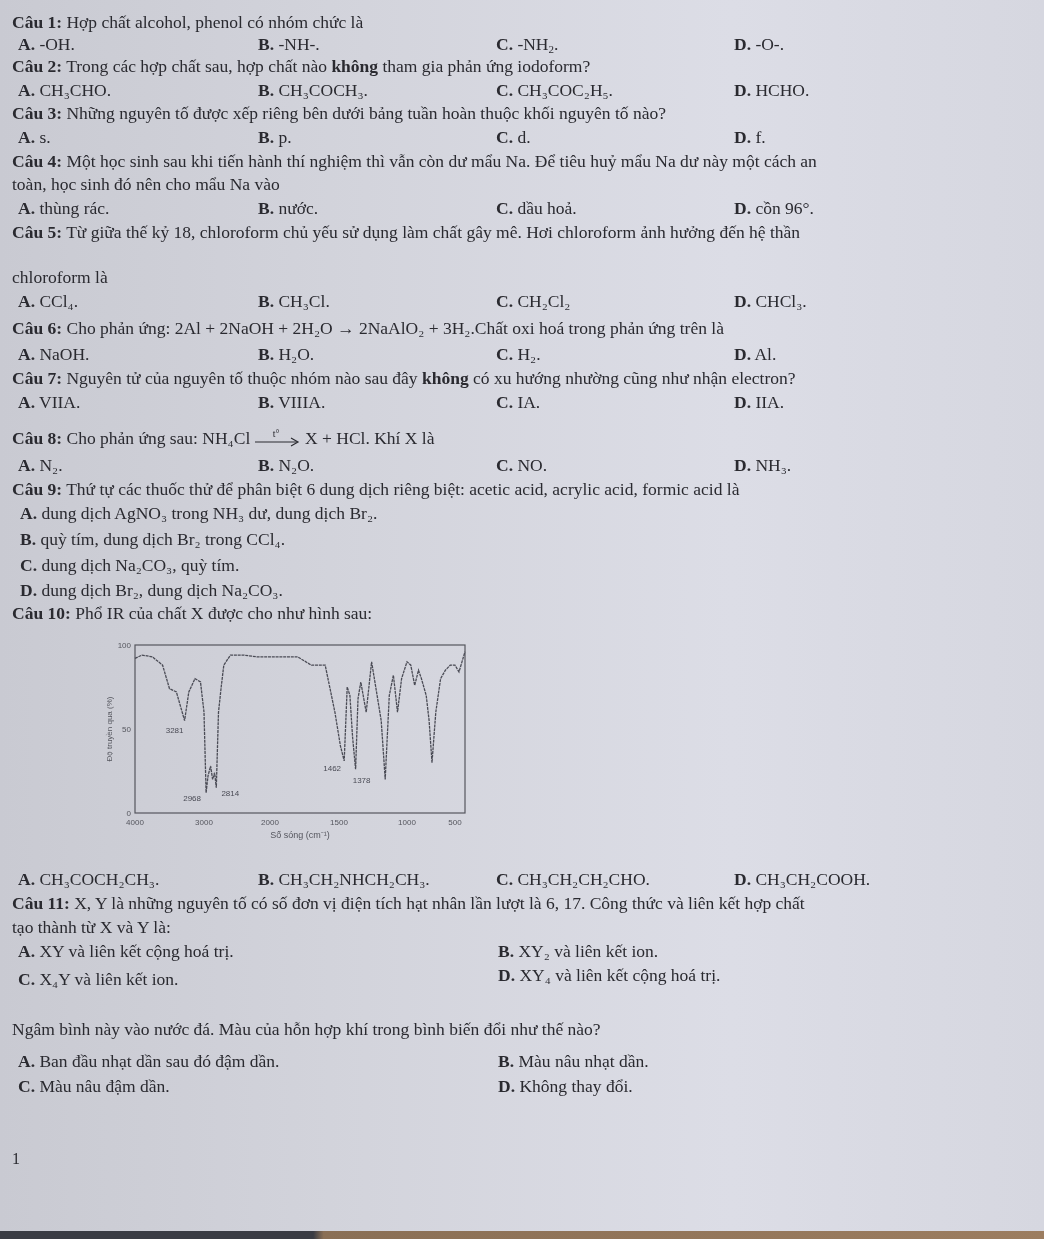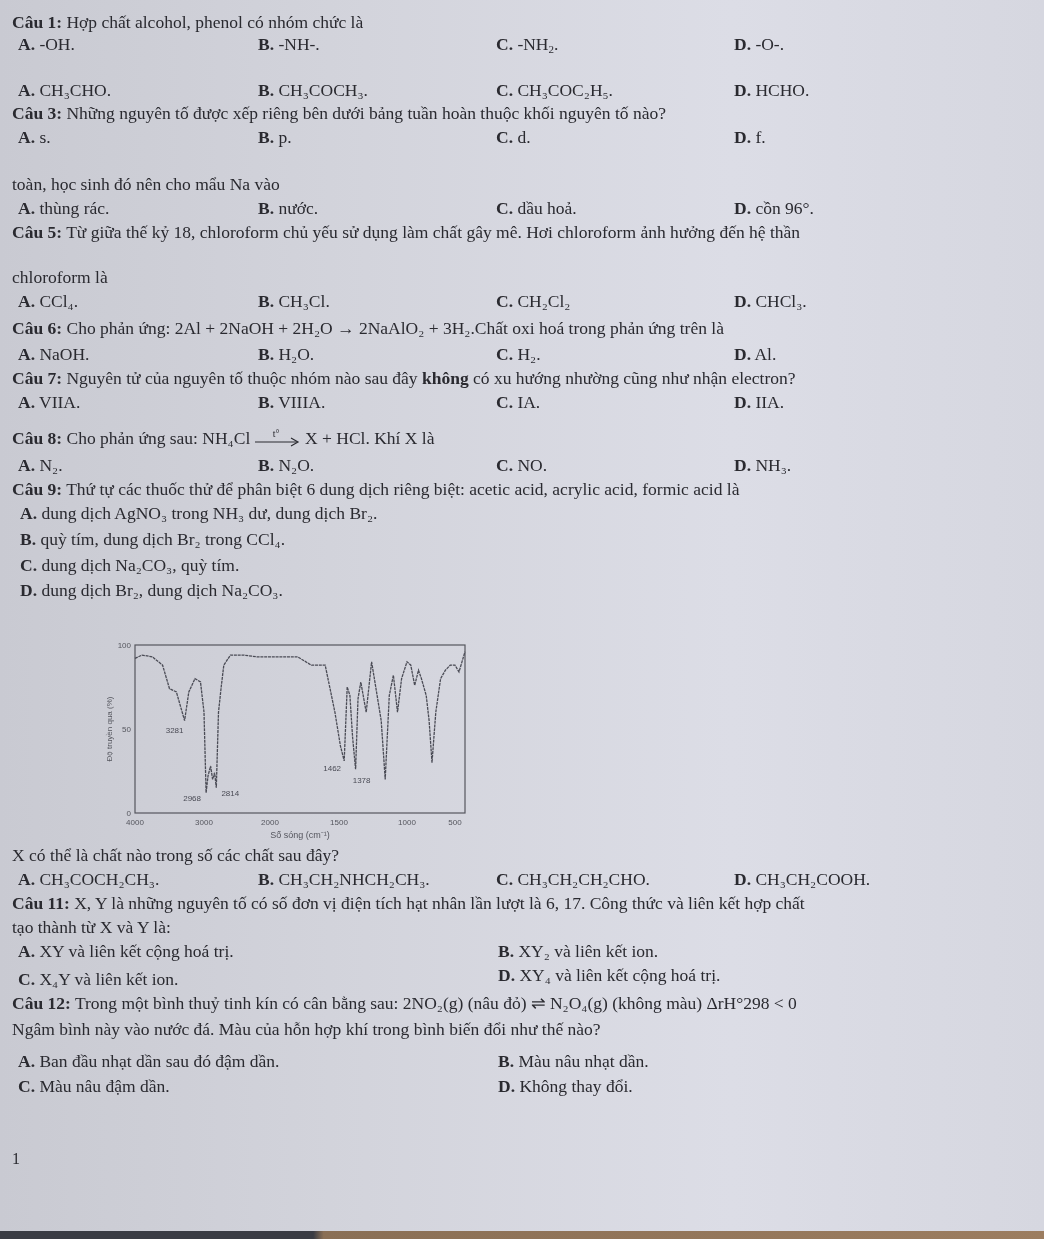--- a/index.html
+++ b/index.html
@@ -28,34 +28,42 @@
 
   <div class="line" style="top:12px">
     <b>Câu 1:</b>
     <span>Hợp chất alcohol, phenol có nhóm chức là</span>
   </div>
   <div class="opt" style="left:18px;top:34px"><b>A.</b> <span>-OH.</span></div>
   <div class="opt" style="left:258px;top:34px"><b>B.</b> <span>-NH-.</span></div>
   <div class="opt" style="left:496px;top:34px"><b>C.</b> <span>-NH</span><sub>2</sub><span>.</span></div>
   <div class="opt" style="left:734px;top:34px"><b>D.</b> <span>-O-.</span></div>
 
+  <div class="line" style="top:56px">
+    <b>Câu 2:</b>
+    <span>Trong các hợp chất sau, hợp chất nào </span><b>không</b><span> tham gia phản ứng iodoform?</span>
+  </div>
   <div class="opt" style="left:18px;top:80px"><b>A.</b> <span>CH₃CHO.</span></div>
   <div class="opt" style="left:258px;top:80px"><b>B.</b> <span>CH₃COCH₃.</span></div>
   <div class="opt" style="left:496px;top:80px"><b>C.</b> <span>CH₃COC₂H₅.</span></div>
   <div class="opt" style="left:734px;top:80px"><b>D.</b> <span>HCHO.</span></div>
 
   <div class="line" style="top:103px">
     <b>Câu 3:</b>
     <span>Những nguyên tố được xếp riêng bên dưới bảng tuần hoàn thuộc khối nguyên tố nào?</span>
   </div>
   <div class="opt" style="left:18px;top:127px"><b>A.</b> <span>s.</span></div>
   <div class="opt" style="left:258px;top:127px"><b>B.</b> <span>p.</span></div>
   <div class="opt" style="left:496px;top:127px"><b>C.</b> <span>d.</span></div>
   <div class="opt" style="left:734px;top:127px"><b>D.</b> <span>f.</span></div>
 
+  <div class="line" style="top:151px">
+    <b>Câu 4:</b>
+    <span>Một học sinh sau khi tiến hành thí nghiệm thì vẫn còn dư mẩu Na. Để tiêu huỷ mẩu Na dư này một cách an</span>
+  </div>
   <div class="line" style="top:174px">toàn, học sinh đó nên cho mẩu Na vào</div>
   <div class="opt" style="left:18px;top:198px"><b>A.</b> <span>thùng rác.</span></div>
   <div class="opt" style="left:258px;top:198px"><b>B.</b> <span>nước.</span></div>
   <div class="opt" style="left:496px;top:198px"><b>C.</b> <span>dầu hoả.</span></div>
   <div class="opt" style="left:734px;top:198px"><b>D.</b> <span>cồn 96°.</span></div>
 
   <div class="line" style="top:222px">
     <b>Câu 5:</b>
     <span>Từ giữa thế kỷ 18, chloroform chủ yếu sử dụng làm chất gây mê. Hơi chloroform ảnh hưởng đến hệ thần</span>
   </div>
@@ -102,20 +110,24 @@
 
   <div class="line" style="top:479px">
     <b>Câu 9:</b>
     <span>Thứ tự các thuốc thử để phân biệt 6 dung dịch riêng biệt: acetic acid, acrylic acid, formic acid là</span>
   </div>
   <div class="opt" style="left:20px;top:503px"><b>A.</b> <span>dung dịch AgNO₃ trong NH₃ dư, dung dịch Br₂.</span></div>
   <div class="opt" style="left:20px;top:529px"><b>B.</b> <span>quỳ tím, dung dịch Br₂ trong CCl₄.</span></div>
   <div class="opt" style="left:20px;top:555px"><b>C.</b> <span>dung dịch Na₂CO₃, quỳ tím.</span></div>
   <div class="opt" style="left:20px;top:580px"><b>D.</b> <span>dung dịch Br₂, dung dịch Na₂CO₃.</span></div>
 
+  <div class="line" style="top:603px">
+    <b>Câu 10:</b>
+    <span>Phổ IR của chất X được cho như hình sau:</span>
+  </div>
 
   <div class="chart">
     <svg id="ir-svg" width="400" height="210">
         <rect x="55" y="15" width="330" height="168" fill="none" stroke="#55565e" stroke-width="1.2"></rect>
         <text x="55" y="195" font-size="8" text-anchor="middle" fill="#55565e" font-family="Liberation Sans, sans-serif">4000</text>
         <text x="124" y="195" font-size="8" text-anchor="middle" fill="#55565e" font-family="Liberation Sans, sans-serif">3000</text>
         <text x="190" y="195" font-size="8" text-anchor="middle" fill="#55565e" font-family="Liberation Sans, sans-serif">2000</text>
         <text x="259" y="195" font-size="8" text-anchor="middle" fill="#55565e" font-family="Liberation Sans, sans-serif">1500</text>
         <text x="327" y="195" font-size="8" text-anchor="middle" fill="#55565e" font-family="Liberation Sans, sans-serif">1000</text>
         <text x="375" y="195" font-size="8" text-anchor="middle" fill="#55565e" font-family="Liberation Sans, sans-serif">500</text>
@@ -126,40 +138,35 @@
         <text x="0" y="0" font-size="8" text-anchor="middle" fill="#55565e" transform="translate(32,99) rotate(-90)" font-family="Liberation Sans, sans-serif">Độ truyền qua (%)</text>
         <polyline points="55.0,28.4 61.9,25.1 72.3,26.8 82.6,35.2 89.5,58.7 96.4,62.0 101.2,78.8 104.6,90.6 108.8,62.0 115.0,48.6 120.5,52.0 124.0,82.2 126.1,162.8 128.0,146.0 130.6,136.0 132.6,149.4 134.6,142.7 136.3,157.8 138.5,82.2 141.2,57.0 143.8,35.2 150.4,25.1 163.6,25.1 176.8,26.8 190.0,26.8 217.6,26.8 231.4,35.2 245.2,35.2 254.9,82.2 260.4,115.8 264.2,130.9 267.2,57.0 269.9,65.4 272.6,107.4 275.6,139.3 278.0,68.8 280.8,52.0 286.2,82.2 291.6,31.8 297.1,65.4 301.2,90.6 305.2,149.4 309.3,65.4 313.4,45.2 317.5,82.2 321.6,48.6 327.0,31.8 330.8,35.2 334.7,55.3 338.5,40.2 341.4,48.6 346.2,65.4 349.1,90.6 352.0,132.6 355.8,82.2 360.6,48.6 365.4,40.2 370.2,35.2 375.0,35.2 379.0,41.9 383.0,28.4 385.0,21.7" fill="none" stroke="#4a4b55" stroke-width="1.3" stroke-dasharray="3,0.8"></polyline>
         <text x="94.61099999999999" y="102.6" font-size="8" text-anchor="middle" fill="#4a4b55" font-family="Liberation Sans, sans-serif">3281</text>
         <text x="112.112" y="170.84" font-size="8" text-anchor="middle" fill="#4a4b55" font-family="Liberation Sans, sans-serif">2968</text>
         <text x="150.276" y="165.8" font-size="8" text-anchor="middle" fill="#4a4b55" font-family="Liberation Sans, sans-serif">2814</text>
         <text x="252.168" y="140.92000000000002" font-size="8" text-anchor="middle" fill="#4a4b55" font-family="Liberation Sans, sans-serif">1462</text>
         <text x="281.592" y="153.32" font-size="8" text-anchor="middle" fill="#4a4b55" font-family="Liberation Sans, sans-serif">1378</text>
       </svg>
   </div>
 
-  <div class="line" style="top:845px">X có thể là chất nào trong số các chất sau đây?</div>
   <div class="opt" style="left:18px;top:869px"><b>A.</b> <span>CH₃COCH₂CH₃.</span></div>
   <div class="opt" style="left:258px;top:869px"><b>B.</b> <span>CH₃CH₂NHCH₂CH₃.</span></div>
   <div class="opt" style="left:496px;top:869px"><b>C.</b> <span>CH₃CH₂CH₂CHO.</span></div>
   <div class="opt" style="left:734px;top:869px"><b>D.</b> <span>CH₃CH₂COOH.</span></div>
 
   <div class="line" style="top:893px">
     <b>Câu 11:</b>
     <span>X, Y là những nguyên tố có số đơn vị điện tích hạt nhân lần lượt là 6, 17. Công thức và liên kết hợp chất</span>
   </div>
   <div class="line" style="top:917px">tạo thành từ X và Y là:</div>
   <div class="opt" style="left:18px;top:941px"><b>A.</b> <span>XY và liên kết cộng hoá trị.</span></div>
   <div class="opt" style="left:498px;top:941px"><b>B.</b> <span>XY₂ và liên kết ion.</span></div>
   <div class="opt" style="left:18px;top:969px"><b>C.</b> <span>X₄Y và liên kết ion.</span></div>
   <div class="opt" style="left:498px;top:965px"><b>D.</b> <span>XY₄ và liên kết cộng hoá trị.</span></div>
 
-  <div class="line" style="top:993px">
-    <b>Câu 12:</b>
-    <span>Trong một bình thuỷ tinh kín có cân bằng sau: </span><span class="formula">2NO₂(g) (nâu đỏ) ⇌ N₂O₄(g) (không màu)  ΔrH°298 &lt; 0</span>
-  </div>
   <div class="line" style="top:1019px">Ngâm bình này vào nước đá. Màu của hỗn hợp khí trong bình biến đổi như thế nào?</div>
   <div class="opt" style="left:18px;top:1051px"><b>A.</b> <span>Ban đầu nhạt dần sau đó đậm dần.</span></div>
   <div class="opt" style="left:498px;top:1051px"><b>B.</b> <span>Màu nâu nhạt dần.</span></div>
   <div class="opt" style="left:18px;top:1076px"><b>C.</b> <span>Màu nâu đậm dần.</span></div>
   <div class="opt" style="left:498px;top:1076px"><b>D.</b> <span>Không thay đổi.</span></div>
 
   <div class="page-num">1</div>
 </div>
 <div class="bottom-strip"></div>
 

